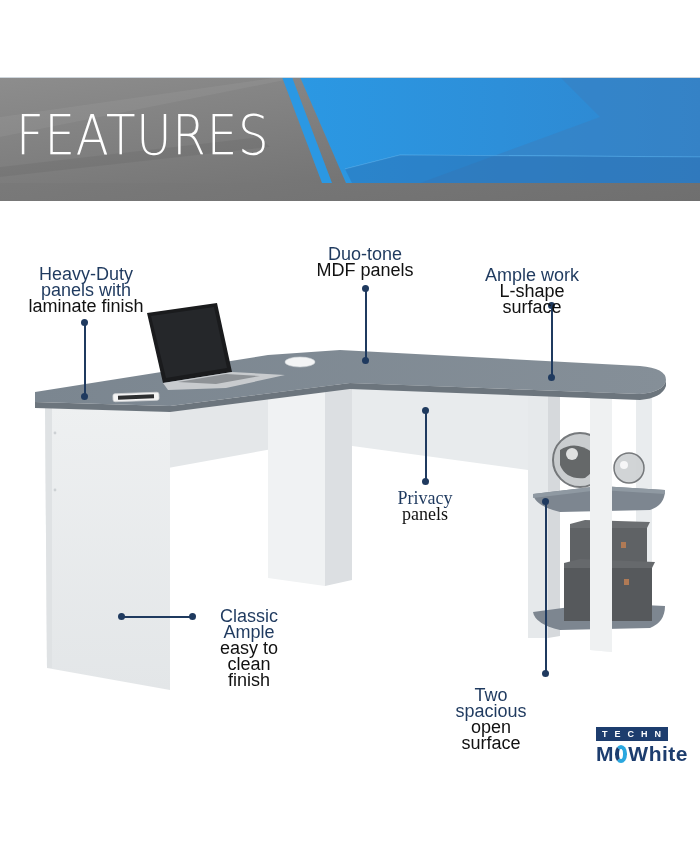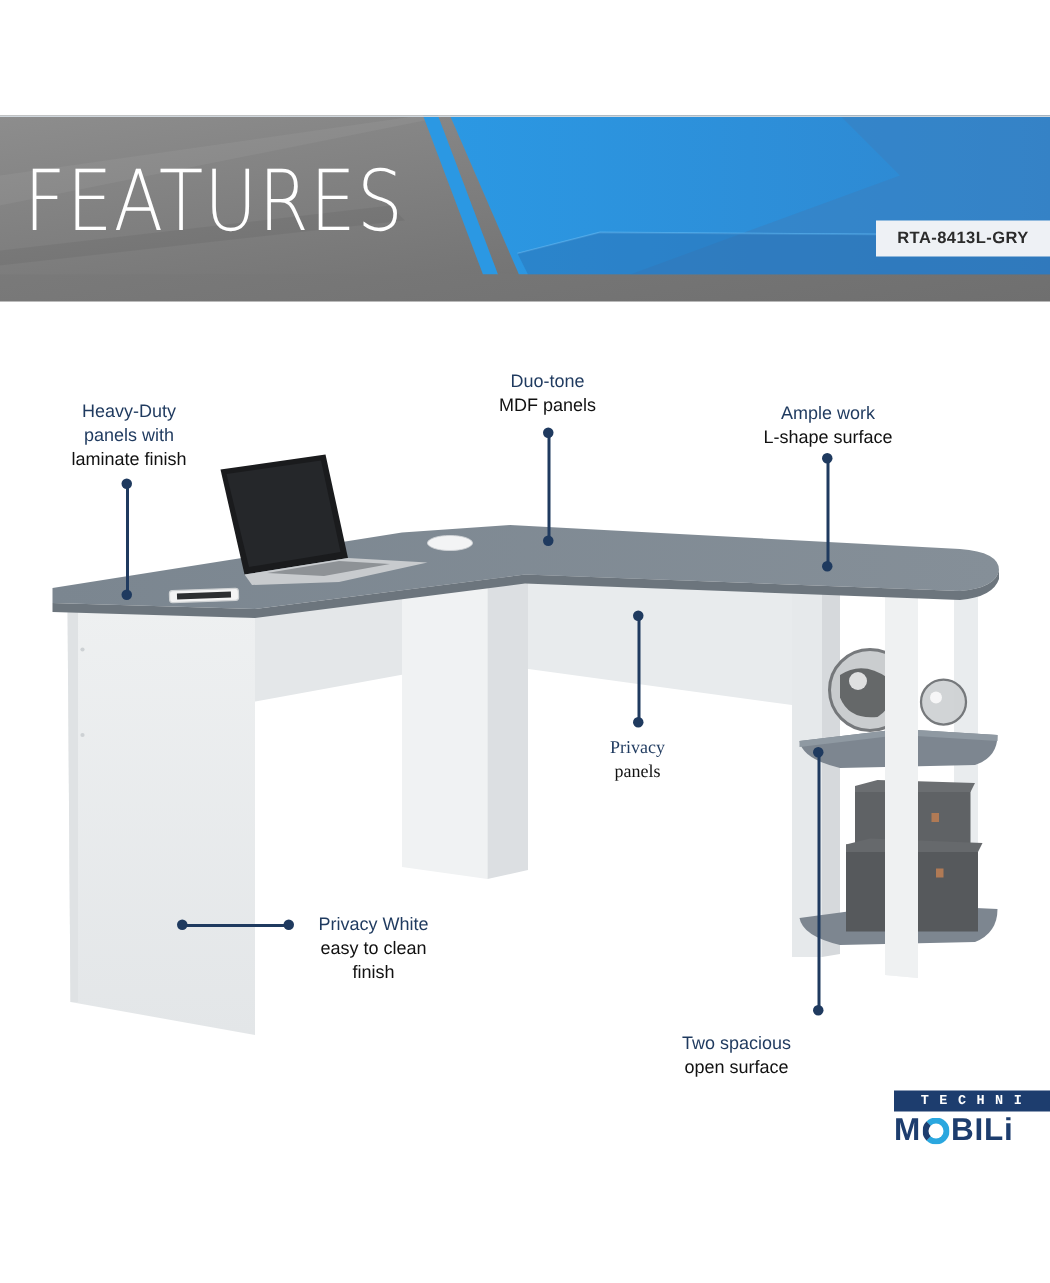--- a/index.html
+++ b/index.html
@@ -30,33 +30,33 @@
     font-family: "Liberation Sans", sans-serif; font-size: 11px; font-weight: bold;
     color: #2b2b2b; letter-spacing: 0.3px;
   }
 
   
   .desk-art { position: absolute; left: 0; top: 0; width: 700px; height: 855px; }
 
   
   .callout {
     position: absolute; text-align: center;
-    font-family: "Liberation Sans", sans-serif; font-size: 12px; line-height: 16px;
+    font-family: "Liberation Sans", sans-serif; font-size: 18px; line-height: 16px;
   }
   .callout .hl { color: #1f3a5f; display: block; }
   .callout .tx { color: #111111; display: block; }
 
   .leader { position: absolute; background: #1f3a5f; }
   .dot { position: absolute; width: 7px; height: 7px; border-radius: 50%; background: #1f3a5f; }
 
   
   .logo { position: absolute; left: 596px; top: 727px; width: 92px; }
   .logo-top {
-    background: #1d3d6e; height: 14px; width: 104px;
-    color: #fff; font-family: Liberation Mono, monospace; font-size: 9px; font-weight: bold;
+    background: #1d3d6e; height: 14px; width: 72px;
+    color: #fff; font-family: Liberation Sans, sans-serif; font-size: 9px; font-weight: bold;
     letter-spacing: 7px; text-align: center; line-height: 14px; padding-left: 6px;
   }
   .logo-bottom {
     height: 22px; margin-top: 2px;
     color: #1d3d6e; font-family: "Liberation Sans", sans-serif; font-size: 21px; font-weight: bold;
     line-height: 22px; letter-spacing: 0.5px; display: flex; align-items: center;
   }
   .logo-o {
     display: inline-block; width: 18px; height: 18px; border-radius: 50%;
     border: 4px solid #2aa7df; border-left-color: #1d3d6e; margin: 0 1px;
@@ -86,21 +86,20 @@
 
     <polygon points="300,0 700,0 700,106 346,106" fill="url(#bl)"></polygon>
 
     <polygon points="560,0 700,0 700,106 420,106 600,40" fill="#3a7fbf" opacity="0.55"></polygon>
 
     <polyline points="345,92 400,78 700,80" fill="none" stroke="#5ab1ee" stroke-width="1.2" opacity="0.8"></polyline>
     <polygon points="345,92 400,78 700,80 700,106 352,106" fill="#2a6fb1" opacity="0.45"></polygon>
     <line x1="0" y1="0" x2="700" y2="0" stroke="#cfd6dc" stroke-width="2"></line>
   </svg>
   <div class="banner-title" style="top: 30px;">FEATURES</div>
-  <div class="model-badge" style="top: 70px;">RTA-8413L-GRY</div>
 </div>
 
 <svg class="desk-art" viewBox="0 0 700 855" width="700" height="855">
   <defs>
     <linearGradient id="top" x1="0" y1="0" x2="1" y2="0">
       <stop offset="0" stop-color="#7b8690"></stop>
       <stop offset="1" stop-color="#858f98"></stop>
     </linearGradient>
     <linearGradient id="wht" x1="0" y1="0" x2="0" y2="1">
       <stop offset="0" stop-color="#eef0f1"></stop>
@@ -191,41 +190,41 @@
   <span class="hl">Heavy-Duty</span>
   <span class="hl">panels with</span>
   <span class="tx">laminate finish</span>
 </div>
 
 <div class="callout" style="left:315px; top:246px; width:100px;">
   <span class="hl">Duo-tone</span>
   <span class="tx">MDF panels</span>
 </div>
 
-<div class="callout" style="left:492px; top:267px; width:120px;">
+<div class="callout" style="left:472px; top:267px; width:120px;">
   <span class="hl">Ample work</span>
   <span class="tx">L-shape surface</span>
 </div>
 
 <div class="callout" style="left:385px; top:490px; width:80px;font-family:Liberation Serif, serif;">
   <span class="hl">Privacy</span>
   <span class="tx">panels</span>
 </div>
 
 <div class="callout" style="left:196px; top:608px; width:106px;">
-  <span class="hl">Privacy White</span>
+  <span class="hl">Classic Ample</span>
   <span class="tx">easy to clean</span>
   <span class="tx">finish</span>
 </div>
 
 <div class="callout" style="left:440px; top:658px; width:102px;margin-top:29px;">
   <span class="hl">Two spacious</span>
   <span class="tx">open surface</span>
 </div>
 
 <div class="logo">
   <div class="logo-top">TECHNI</div>
   <div class="logo-bottom">
     <span>M</span>
     <span class="logo-o"></span>
-    <span>BILi</span>
+    <span>White</span>
   </div>
 </div>
 
 </body></html>

